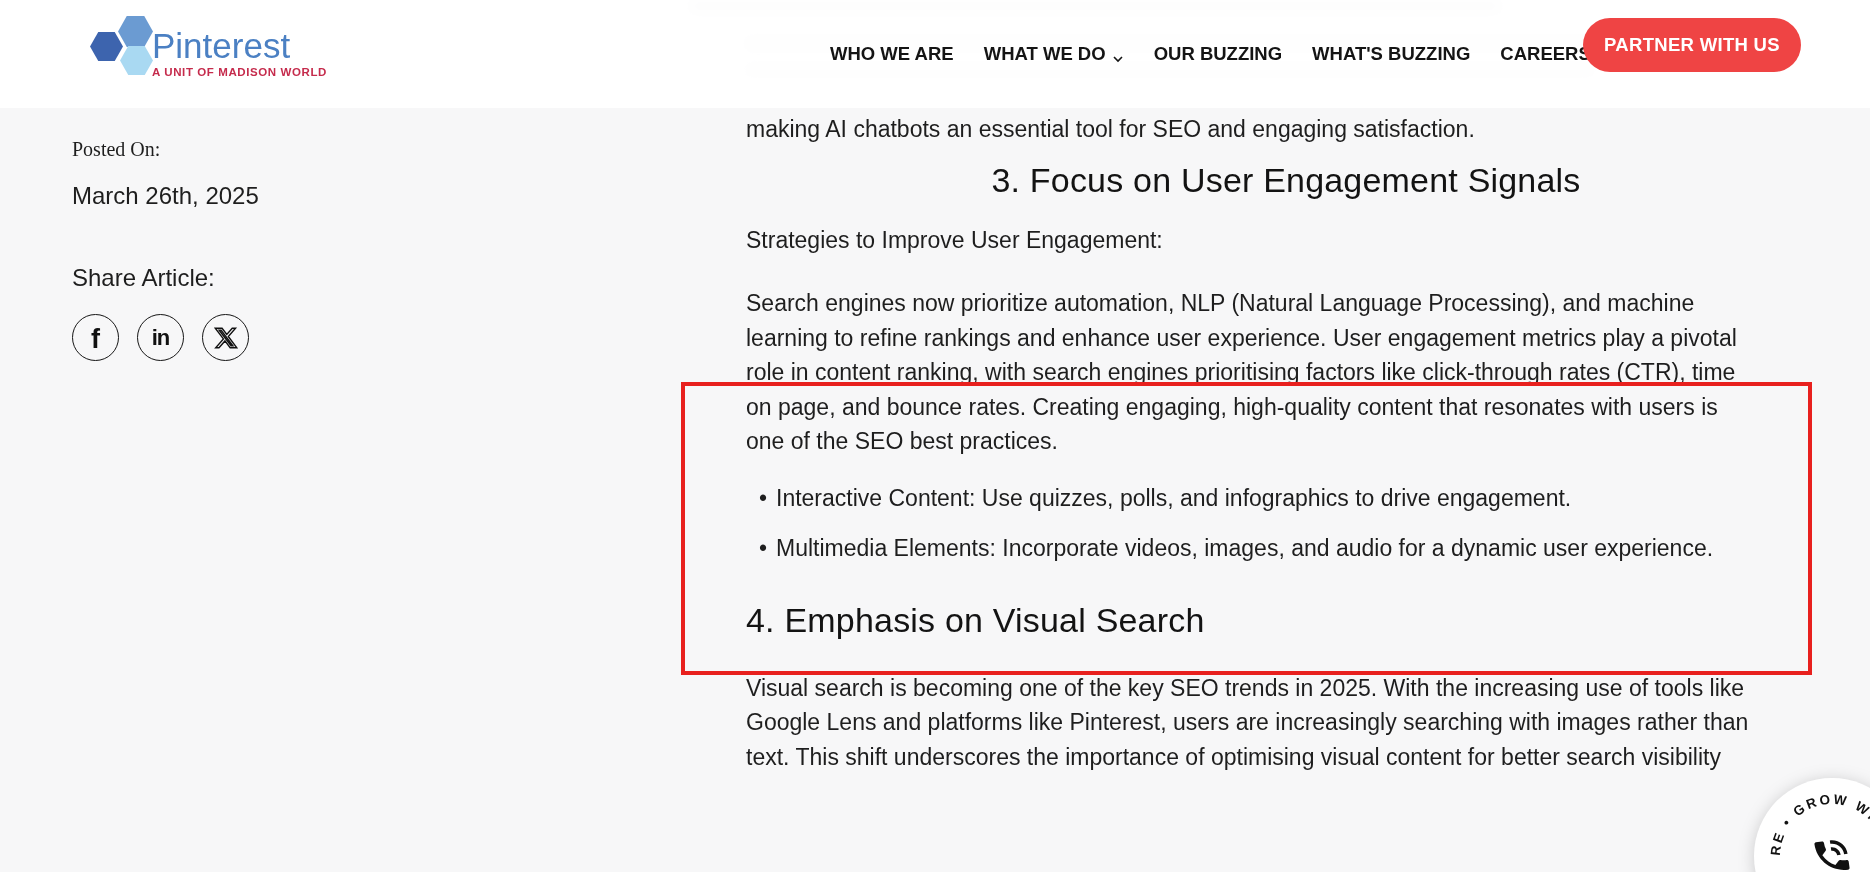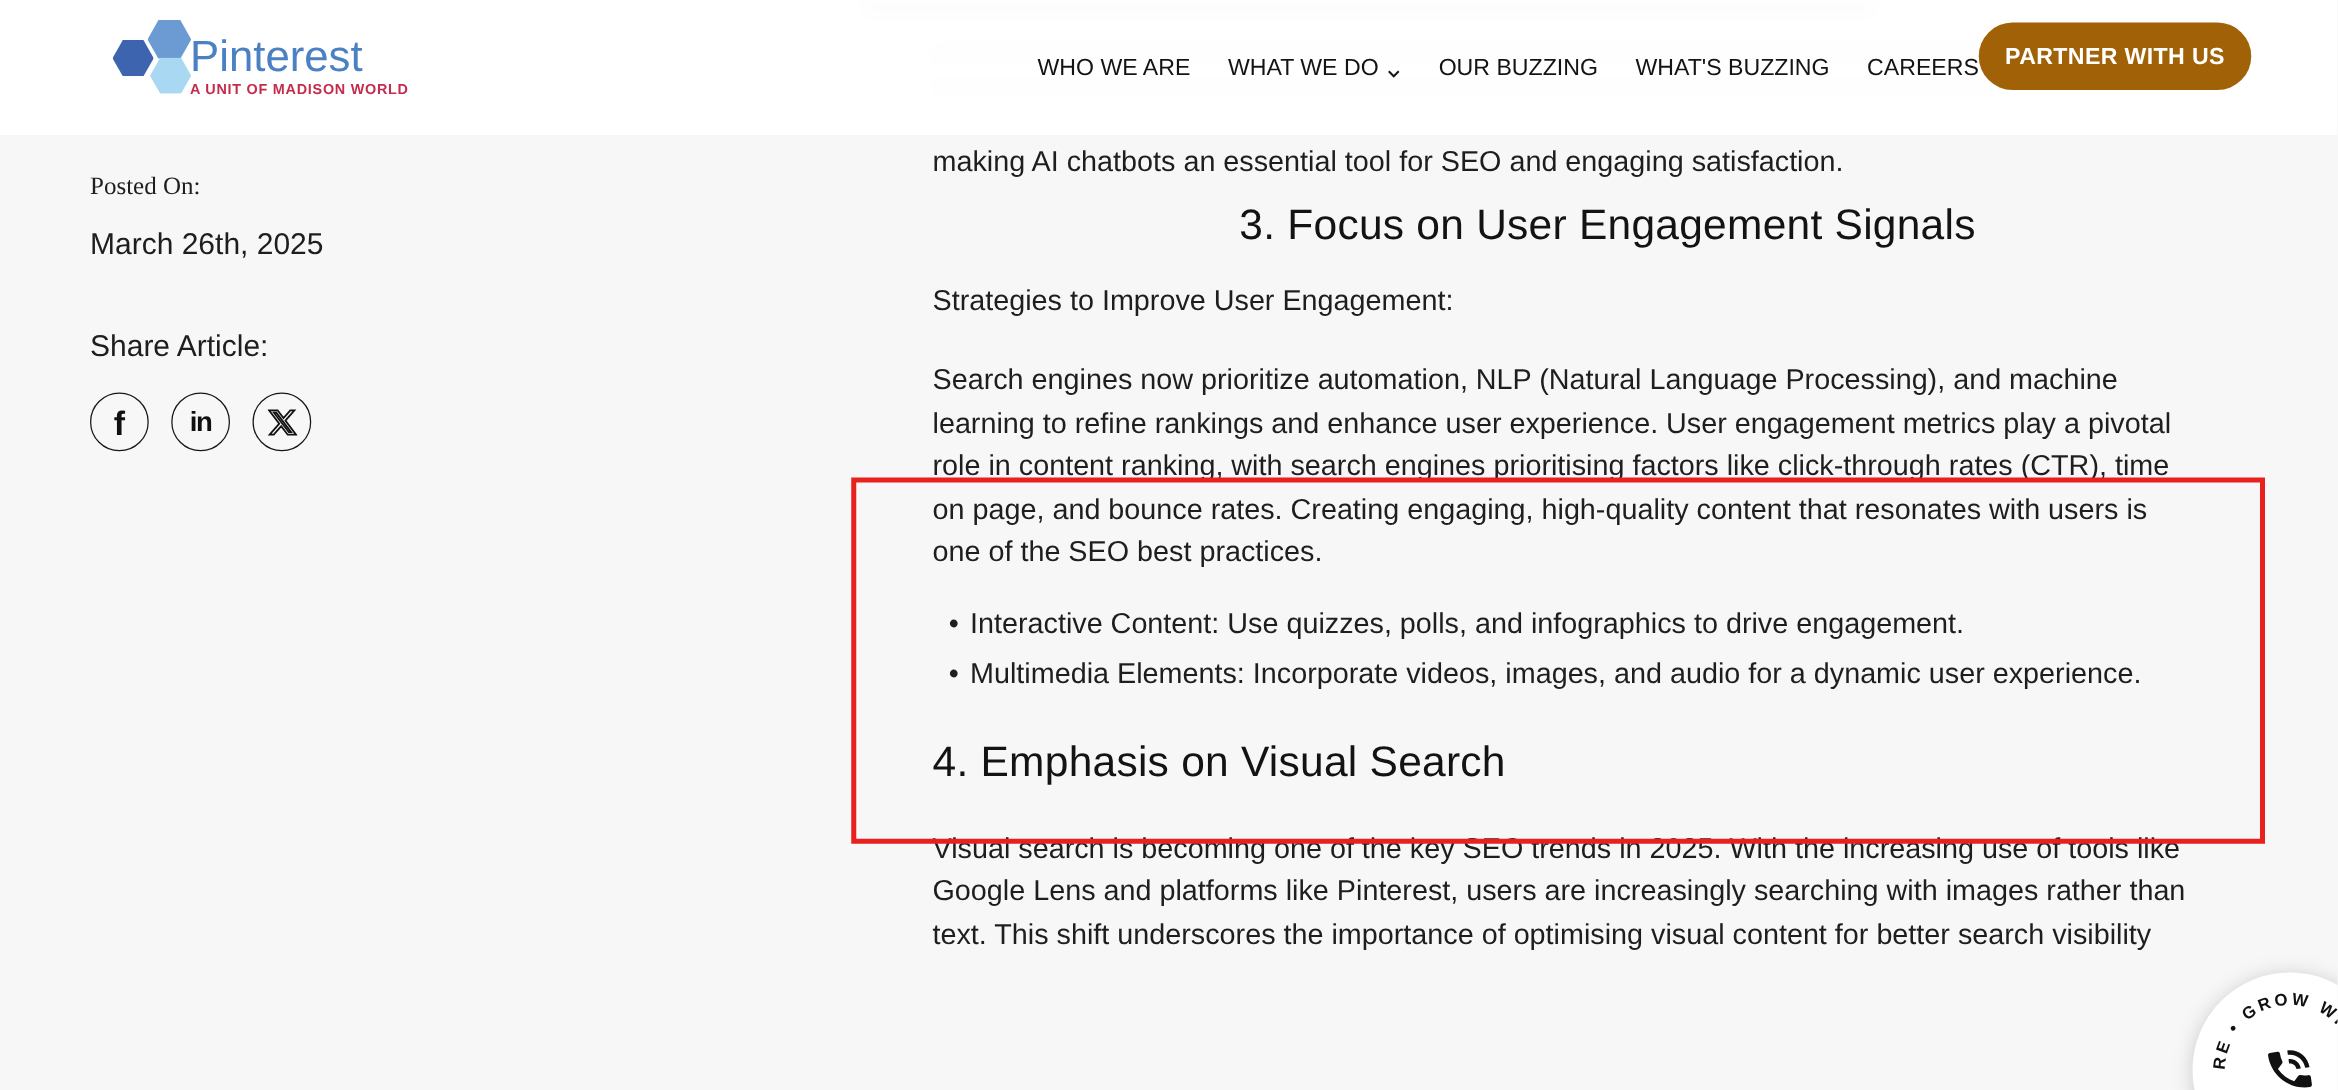--- a/index.html
+++ b/index.html
@@ -27,25 +27,25 @@
   .hex-cluster { position:relative; width:66px; height:60px; flex:0 0 auto; }
   .hex { position:absolute; clip-path:polygon(25% 0, 75% 0, 100% 50%, 75% 100%, 25% 100%, 0 50%); }
   .hex-dark  { left:0;   top:18px; width:33px; height:29px; background:#3d64ae; }
   .hex-mid   { left:28px; top:2px;  width:35px; height:31px; background:#6b9bd2; }
   .hex-light { left:30px; top:32px; width:33px; height:29px; background:#a9d9f2; }
   .logo-textcol { margin-left:-4px; margin-top:14px; display:flex; flex-direction:column; }
   .logo-name { font-size:35px; line-height:36px; color:#4b80c3; letter-spacing:0; }
   .logo-tagline { font-size:11.5px; font-weight:800; color:#c52b4c; letter-spacing:.6px; margin-top:2px; }
 
   .nav { position:absolute; left:830px; top:0; height:108px; display:flex; align-items:center; gap:30px; }
-  .nav-item { font-size:18.5px; font-weight:400; color:#141414; white-space:nowrap; display:flex; align-items:center; gap:6px; cursor:pointer; }
+  .nav-item { font-size:18.5px; font-weight:700; color:#141414; white-space:nowrap; display:flex; align-items:center; gap:6px; cursor:pointer; }
   .chev { width:12px; height:12px; display:inline-block; }
   .cta-btn {
     position:absolute; left:1583px; top:18px; width:218px; height:54px;
-    background:#a16207; border:none; border-radius:27px;
+    background:#ef4444; border:none; border-radius:27px;
     color:#ffffff; font-size:18.5px; font-weight:600; letter-spacing:.3px;
     font-family:"Liberation Sans", sans-serif; cursor:pointer;
   }
 
   
   .sidebar { position:absolute; left:72px; top:108px; width:430px; z-index:2; }
   .posted-label { position:absolute; left:0; top:30px;  font-size:20px;font-family:Liberation Serif, serif; }
   .posted-date  { position:absolute; left:0; top:74px;  font-size:24px; }
   .share-label  { position:absolute; left:0; top:156px; font-size:24px; }
   .social-row   { position:absolute; left:0; top:206px; display:flex; gap:18px; }
@@ -59,21 +59,21 @@
   
   .main { position:absolute; left:746px; top:108px; width:1080px; z-index:1; }
   .para { font-size:23px; line-height:34.5px; white-space:pre-line; color:#1e1e1e; }
   .partial-line { margin-top:4px; }
   .h-section { font-size:34px; line-height:41px; font-weight:400; color:#131313; letter-spacing:.2px; }
   .h3-heading { margin-top:13px;text-align:center; }
   .p3 { margin-top:29px; }
   .strategies { margin-top:22px; }
   .bullets { margin-top:22px; list-style:none; padding-left:30px; }
   .bullets li { position:relative; font-size:23px; line-height:34.5px; white-space:pre-line; }
-  .bullets li + li { margin-top:6px; }
+  .bullets li + li { margin-top:16px; }
   .bullets li::before { content:"•"; position:absolute; left:-17px; font-size:23px; }
   .h4-heading { margin-top:34px; }
   .p4 { margin-top:30px; }
 
   
   .red-box {
     position:absolute; left:681px; top:382px; width:1131px; height:293px;
     border:4px solid #e8201e; z-index:5; pointer-events:none;
   }
 

